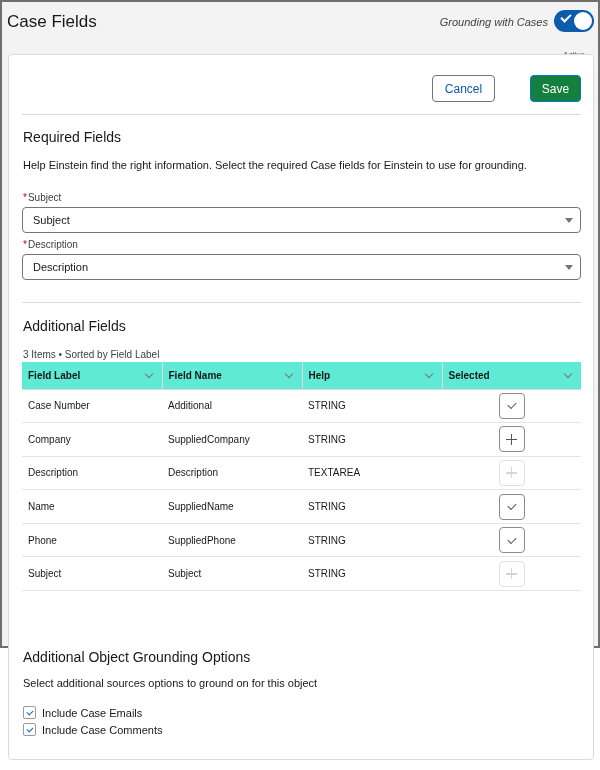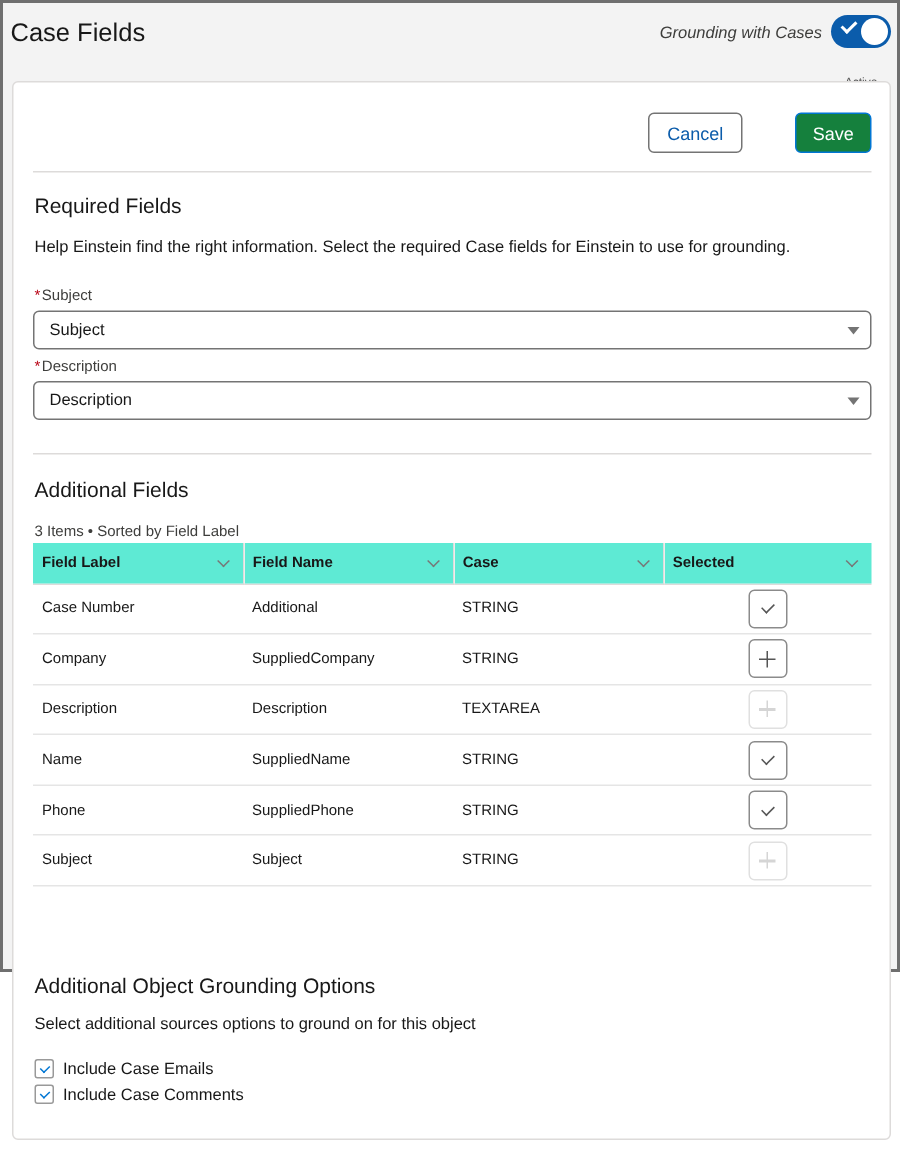--- a/index.html
+++ b/index.html
@@ -183,21 +183,21 @@
     <div class="divider" style="top:247px"></div>
 
     <div class="section-title" style="top:263px">Additional Fields</div>
     <div class="meta">3 Items • Sorted by Field Label</div>
 
     <table class="grid">
       <thead>
         <tr>
           <th style="width:140px"><span>Field Label</span><span class="chev"></span></th>
           <th style="width:140px"><span>Field Name</span><span class="chev"></span></th>
-          <th style="width:140px"><span>Case</span><span class="chev"></span></th>
+          <th style="width:140px"><span>Help</span><span class="chev"></span></th>
           <th><span>Selected</span><span class="chev"></span></th>
         </tr>
       </thead>
       <tbody id="grid-body">
           <tr>
             <td>Case Number</td>
             <td>Additional</td>
             <td>STRING</td>
             <td class="sel"><span class="icon-btn">
                 <span class="icon-check"></span>

